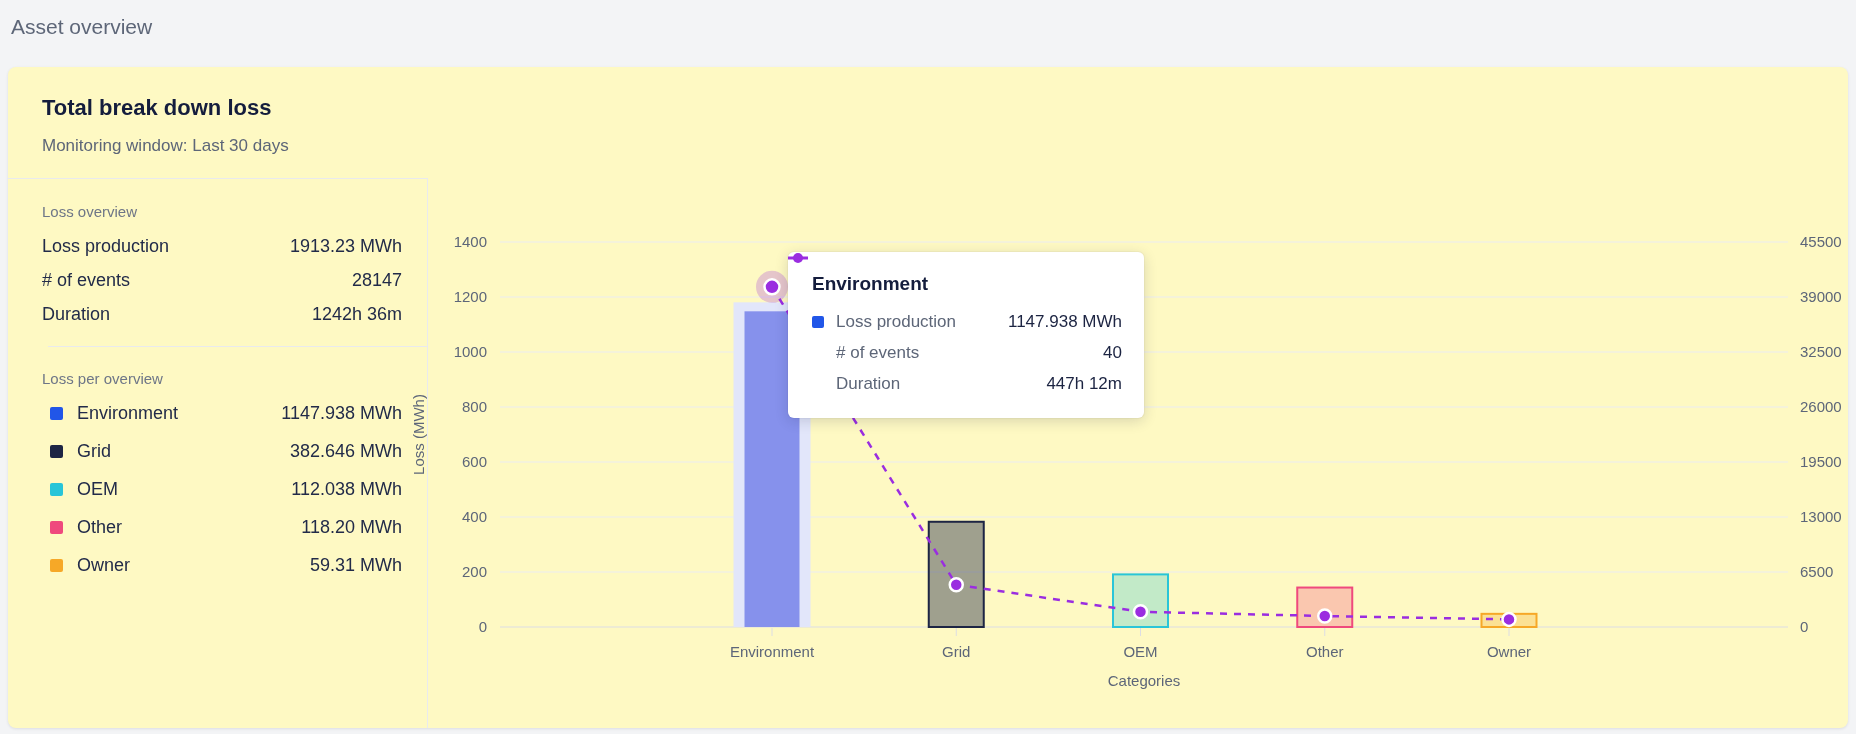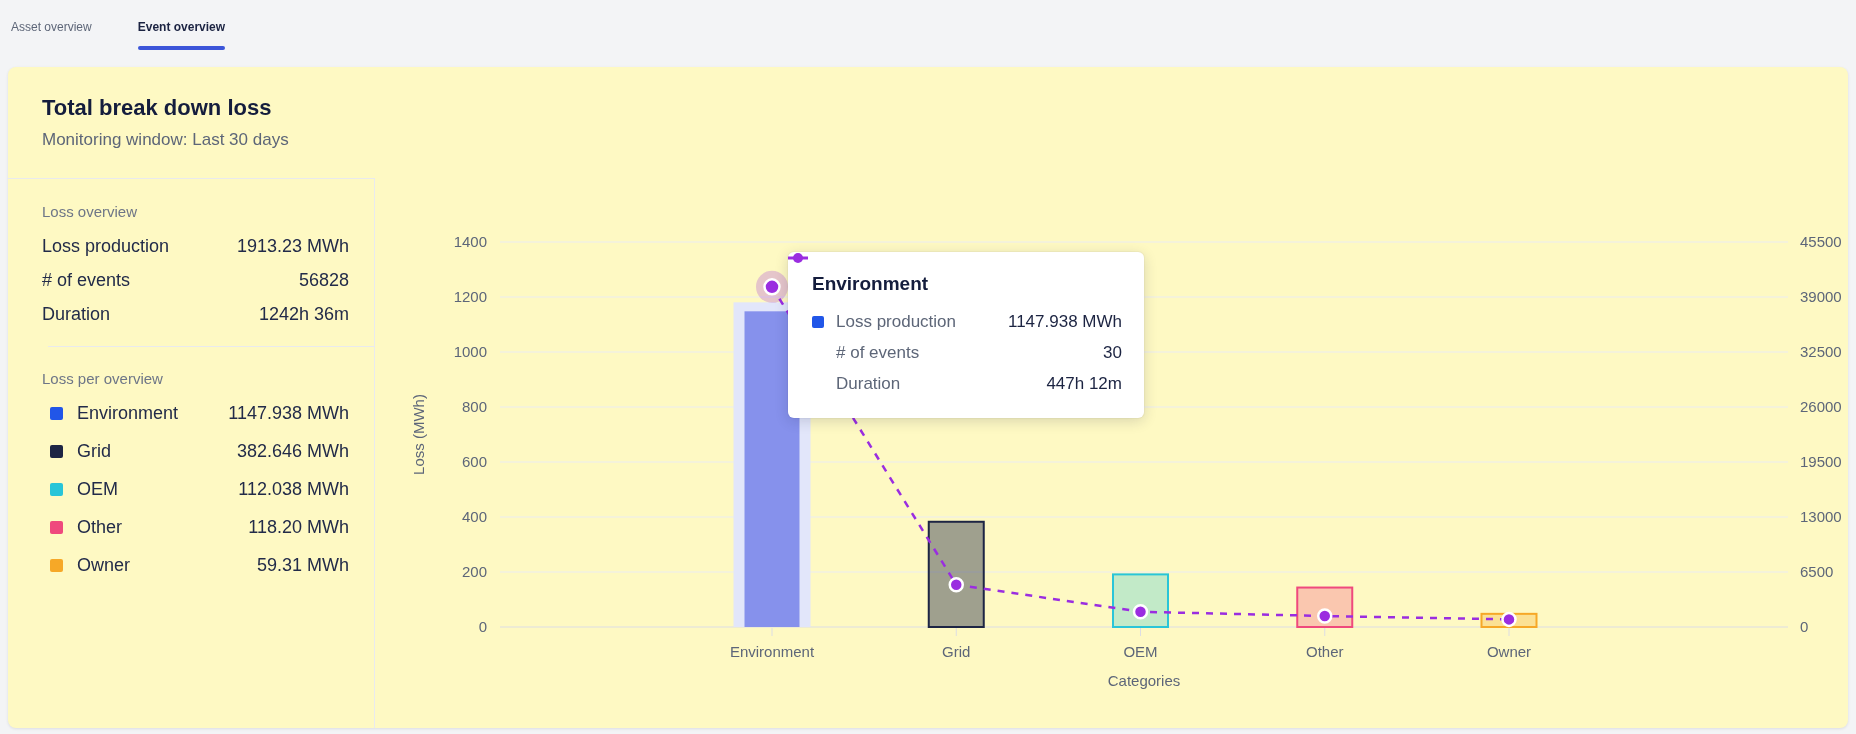--- a/index.html
+++ b/index.html
@@ -3,30 +3,30 @@
 <meta charset="utf-8">
 <style>
   html,body{margin:0;padding:0}
   body{
     width:1856px;height:734px;position:relative;overflow:hidden;
     background:#f3f4f6;font-family:"Liberation Sans",sans-serif;
     -webkit-font-smoothing:antialiased;
   }
   
   .tabbar{position:absolute;top:0;left:0;right:0;height:53px;display:flex;padding-left:11px;background:#f3f4f6}
-  .tab{margin-right:46px;display:flex;align-items:center;font-size:12px;color:#5d6678;position:relative;cursor:pointer;white-space:nowrap}
+  .tab{margin-right:46px;display:flex;align-items:center;font-size:21px;color:#5d6678;position:relative;cursor:pointer;white-space:nowrap}
   .tab.active{color:#1b2342;font-weight:bold}
   .tab.active::after{content:"";position:absolute;left:0;right:0;bottom:3px;height:4px;border-radius:3px;background:var(--accent,#3c55d9)}
   
   .card{position:absolute;left:8px;top:67px;width:1840px;height:661px;background:#fef9c3;border-radius:8px;box-shadow:0 1px 3px rgba(18,26,61,.10)}
   .card-header{position:absolute;left:34px;top:28px}
   .card-title{font-size:22px;font-weight:bold;color:#141d3d;line-height:26px;margin:0}
-  .card-subtitle{font-size:17px;color:#5d6678;margin-top:9px}
+  .card-subtitle{font-size:17px;color:#5d6678;margin-top:15px}
   
-  .side-panel{position:absolute;left:0;top:111px;width:367px;bottom:0;border-top:1px solid #e9eaee;border-right:1px solid #e9eaee;box-sizing:border-box;padding:24px 25px 16px 34px}
+  .side-panel{position:absolute;left:0;top:111px;width:420px;bottom:0;border-top:1px solid #e9eaee;border-right:1px solid #e9eaee;box-sizing:border-box;padding:24px 25px 16px 34px}
   .section-label{font-size:15px;color:#6e7687;margin-bottom:15px}
   .stat-row{display:flex;justify-content:space-between;font-size:18px;color:#222b49;line-height:22px;margin-bottom:12px}
   .panel-divider{border-top:1px solid #e9eaee;margin:21px -25px 23px 6px}
   .cat-row{display:flex;align-items:center;font-size:18px;color:#222b49;line-height:22px;margin-bottom:16px}
   .swatch{width:13px;height:13px;border-radius:2px;margin:0 14px 0 8px;flex:none}
   .cat-label{flex:1}
   
   .chart-area{position:absolute;left:367px;top:111px;right:0;bottom:0}
   .chart-area svg{position:absolute;left:0;top:0}
   svg text{font-family:"Liberation Sans",sans-serif;font-size:15px;fill:#5d6679}
@@ -39,39 +39,38 @@
   .t-square{width:12px;height:12px;border-radius:2px;display:inline-block}
   .t-label{color:#5d6678;flex:1}
   .t-value{color:#1c2442}
 </style>
 </head>
 <body>
 
 <div class="page">
   <div class="tabbar" id="tabbar">
       <div class="tab">Asset overview</div>
-      <div class="tab active">Event overview</div>
     </div>
 
   <div class="card">
     <div class="card-header">
       <h1 class="card-title">Total break down loss</h1>
       <div class="card-subtitle">Monitoring window: Last 30 days</div>
     </div>
 
     <div class="side-panel">
       <div class="section-label">Loss overview</div>
       <div id="overview-rows">
           <div class="stat-row">
             <span>Loss production</span>
             <span>1913.23 MWh</span>
           </div>
           <div class="stat-row">
             <span># of events</span>
-            <span>56828</span>
+            <span>28147</span>
           </div>
           <div class="stat-row">
             <span>Duration</span>
             <span>1242h 36m</span>
           </div>
         </div>
       <div class="panel-divider"></div>
       <div class="section-label">Loss per overview</div>
       <div id="category-rows">
           <div class="cat-row">
@@ -164,21 +163,21 @@
             <div class="t-row">
               <span class="t-marker">
                 <span class="t-square" style="background: rgb(33, 86, 232);"></span>
               </span>
               <span class="t-label">Loss production</span>
               <span class="t-value">1147.938 MWh</span>
             </div>
             <div class="t-row">
               <span class="t-marker"></span>
               <span class="t-label"># of events</span>
-              <span class="t-value">30</span>
+              <span class="t-value">40</span>
             </div>
             <div class="t-row">
               <span class="t-marker">
                 <svg width="20" height="12">
                   <line x1="0" y1="6" x2="20" y2="6" stroke="#9a2de0" stroke-width="3"></line>
                   <circle cx="10" cy="6" r="5" fill="#9a2de0"></circle>
                 </svg>
               </span>
               <span class="t-label">Duration</span>
               <span class="t-value">447h 12m</span>

